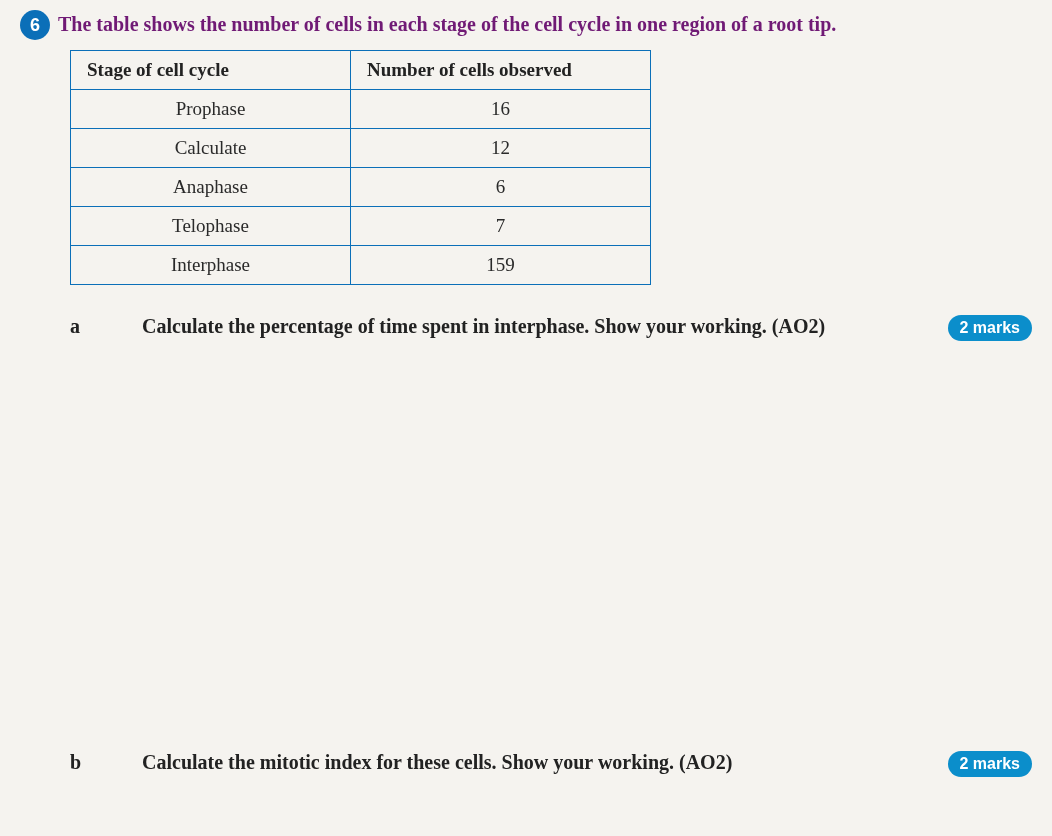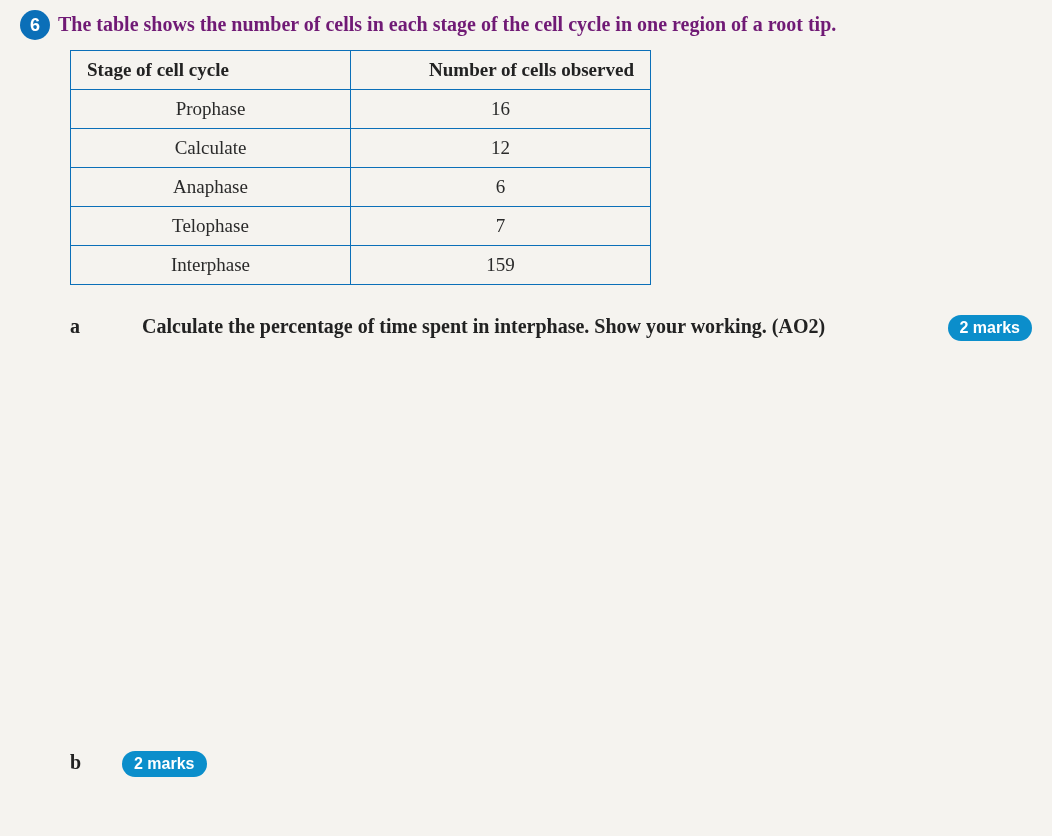--- a/index.html
+++ b/index.html
@@ -48,21 +48,21 @@
     border: 1.5px solid #0b6fb8;
     padding: 8px 16px;
     font-size: 19px;
   }
   .data-table th {
     font-weight: 600;
     text-align: left;
     background: transparent;
     color: #222;
   }
-  .data-table th.col2 { text-align: right; }
+  .data-table th.col2 { text-align: left; }
   .data-table td.stage-cell {
     text-align: center;
     width: 280px;
   }
   .data-table td.num-cell {
     text-align: center;
     width: 300px;
   }
   .subq {
     display: flex;
@@ -143,14 +143,15 @@
 <div class="subq">
   <div class="subq-letter">a</div>
   <div class="subq-text">Calculate the percentage of time spent in interphase. Show your working. (AO2)</div>
   <div class="marks-badge">2 marks</div>
 </div>
 
 <div class="gap-a"></div>
 
 <div class="subq">
   <div class="subq-letter">b</div>
+  <div class="subq-text">Calculate the mitotic index for these cells. Show your working. (AO2)</div>
   <div class="marks-badge">2 marks</div>
 </div>
 
 </body></html>

